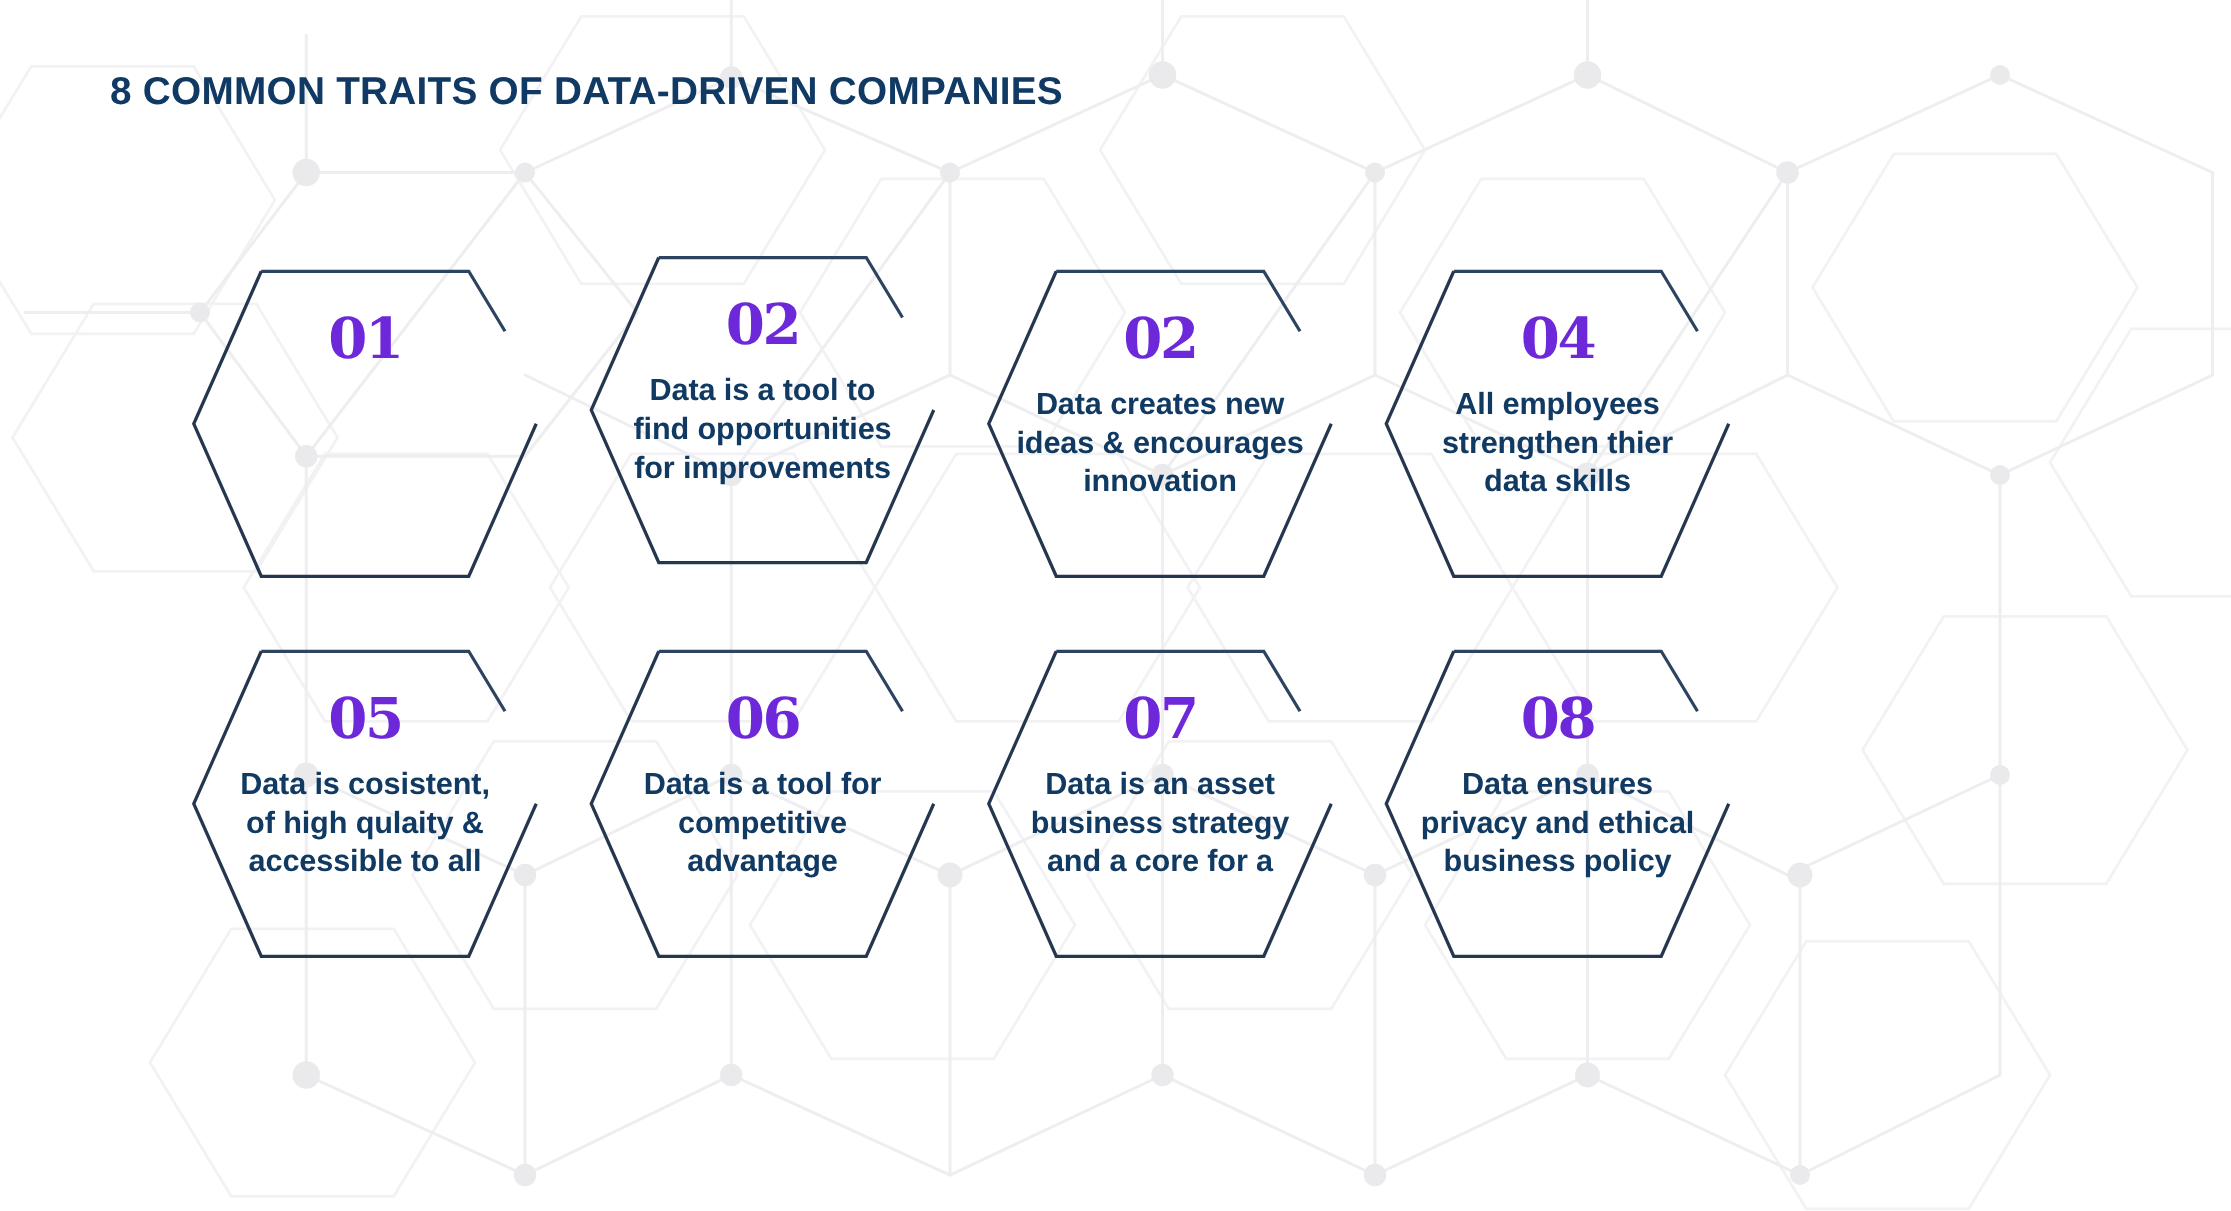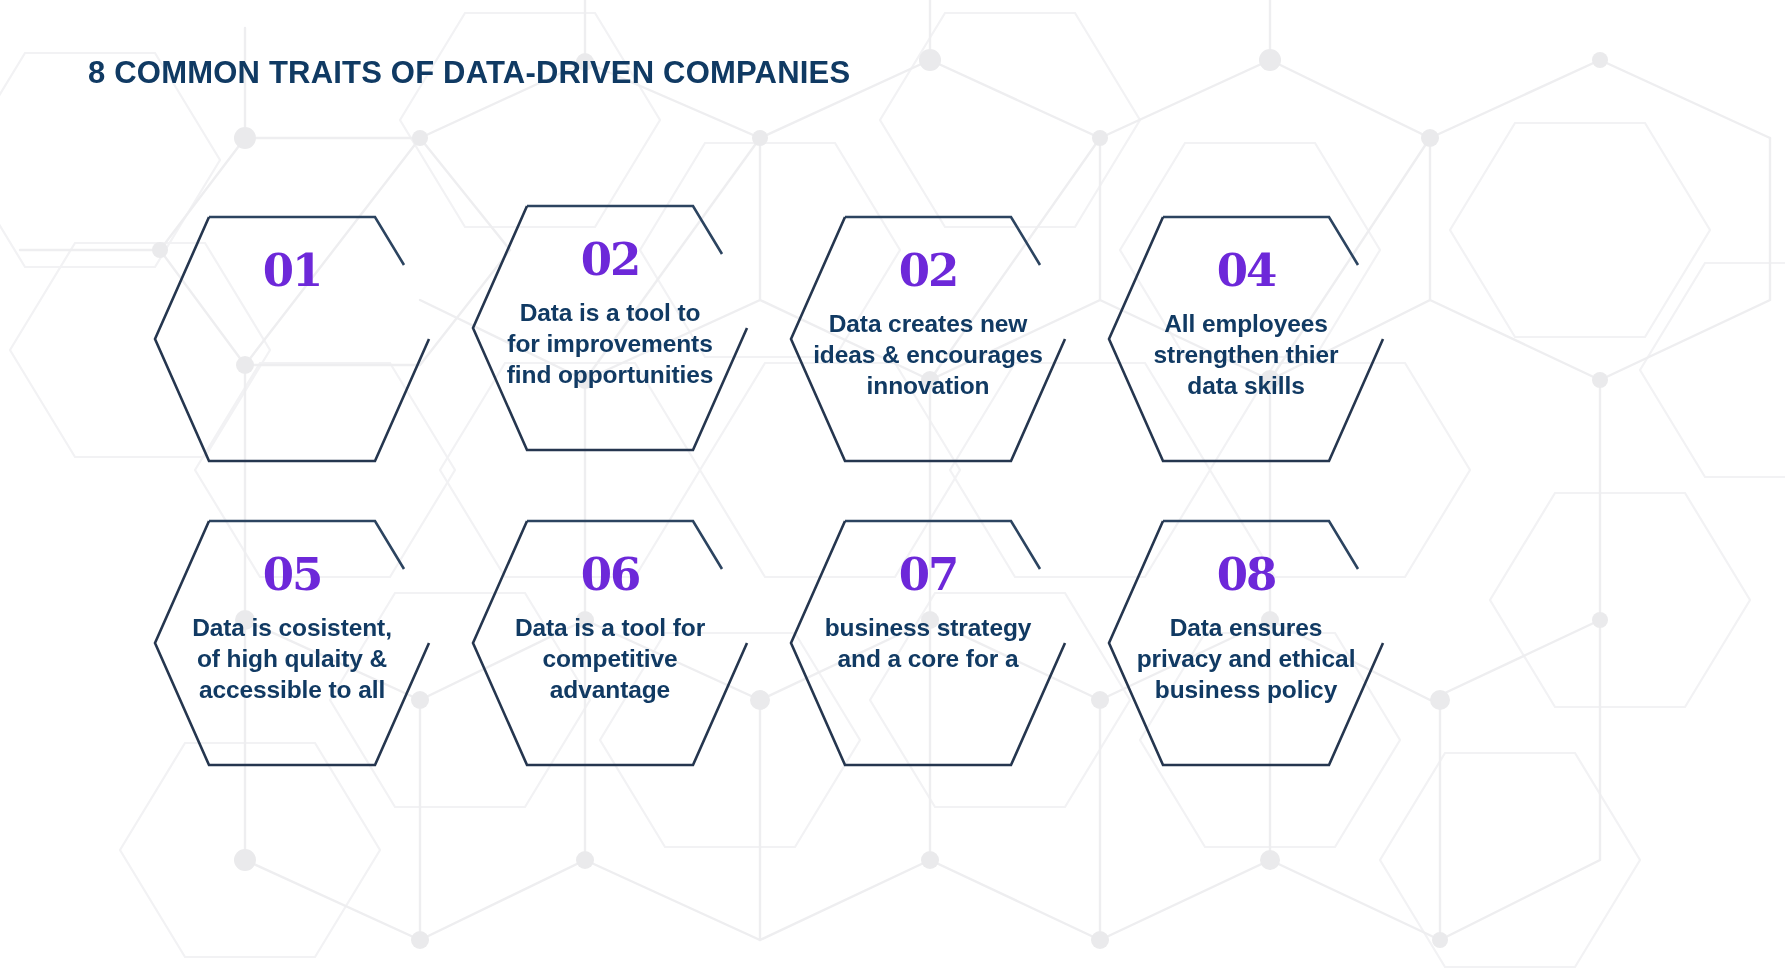--- a/index.html
+++ b/index.html
@@ -205,22 +205,22 @@
 
   <div class="hex-cell" style="left:470px; top:203px;">
     <svg class="hex-outline" viewBox="0 0 280 250" xmlns="http://www.w3.org/2000/svg">
       <path d="M57,3 L223,3 L252,51" fill="none" stroke="#2c4460" stroke-width="2.6" stroke-linejoin="miter"></path>
       <path d="M57,3 L3,125 L57,247 L223,247 L277,125" fill="none" stroke="#25364f" stroke-width="2.6" stroke-linejoin="miter"></path>
     </svg>
     <div class="hex-content">
       <div class="hex-number">02</div>
       <div class="hex-text">
         <div>Data is a tool to</div>
+        <div>find opportunities</div>
         <div>for improvements</div>
-        <div>find opportunities</div>
       </div>
     </div>
   </div>
 
   <div class="hex-cell" style="left:788px; top:214px;">
     <svg class="hex-outline" viewBox="0 0 280 250" xmlns="http://www.w3.org/2000/svg">
       <path d="M57,3 L223,3 L252,51" fill="none" stroke="#2c4460" stroke-width="2.6" stroke-linejoin="miter"></path>
       <path d="M57,3 L3,125 L57,247 L223,247 L277,125" fill="none" stroke="#25364f" stroke-width="2.6" stroke-linejoin="miter"></path>
     </svg>
     <div class="hex-content">
@@ -279,20 +279,21 @@
   </div>
 
   <div class="hex-cell" style="left:788px; top:518px;">
     <svg class="hex-outline" viewBox="0 0 280 250" xmlns="http://www.w3.org/2000/svg">
       <path d="M57,3 L223,3 L252,51" fill="none" stroke="#2c4460" stroke-width="2.6" stroke-linejoin="miter"></path>
       <path d="M57,3 L3,125 L57,247 L223,247 L277,125" fill="none" stroke="#25364f" stroke-width="2.6" stroke-linejoin="miter"></path>
     </svg>
     <div class="hex-content">
       <div class="hex-number">07</div>
       <div class="hex-text">
+        <div>Data is an asset</div>
         <div>business strategy</div>
         <div>and a core for a</div>
       </div>
     </div>
   </div>
 
   <div class="hex-cell" style="left:1106px; top:518px;">
     <svg class="hex-outline" viewBox="0 0 280 250" xmlns="http://www.w3.org/2000/svg">
       <path d="M57,3 L223,3 L252,51" fill="none" stroke="#2c4460" stroke-width="2.6" stroke-linejoin="miter"></path>
       <path d="M57,3 L3,125 L57,247 L223,247 L277,125" fill="none" stroke="#25364f" stroke-width="2.6" stroke-linejoin="miter"></path>

